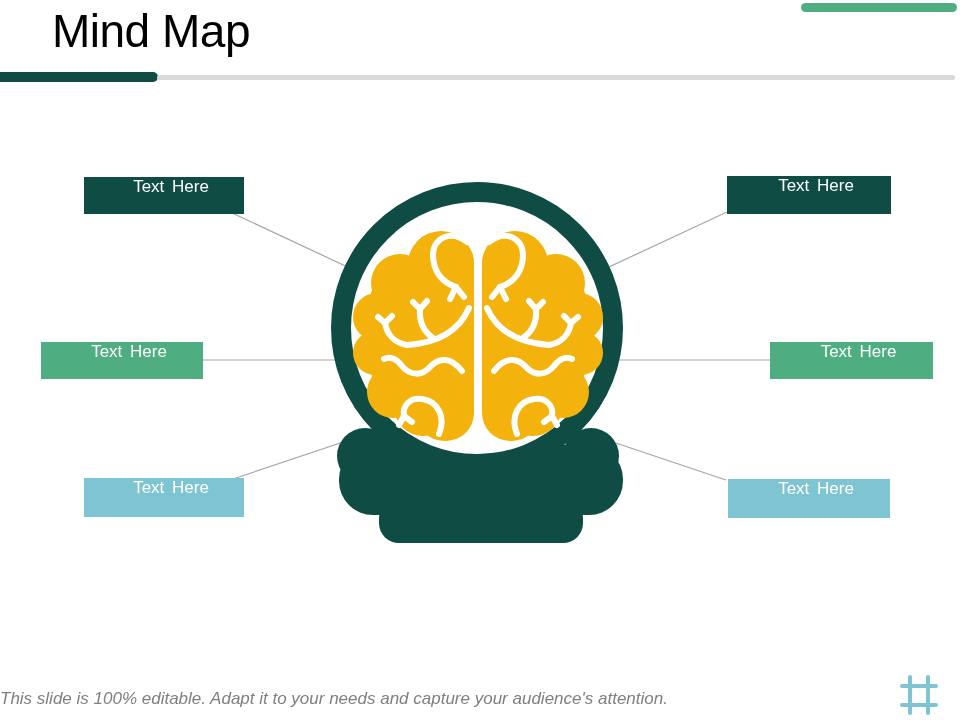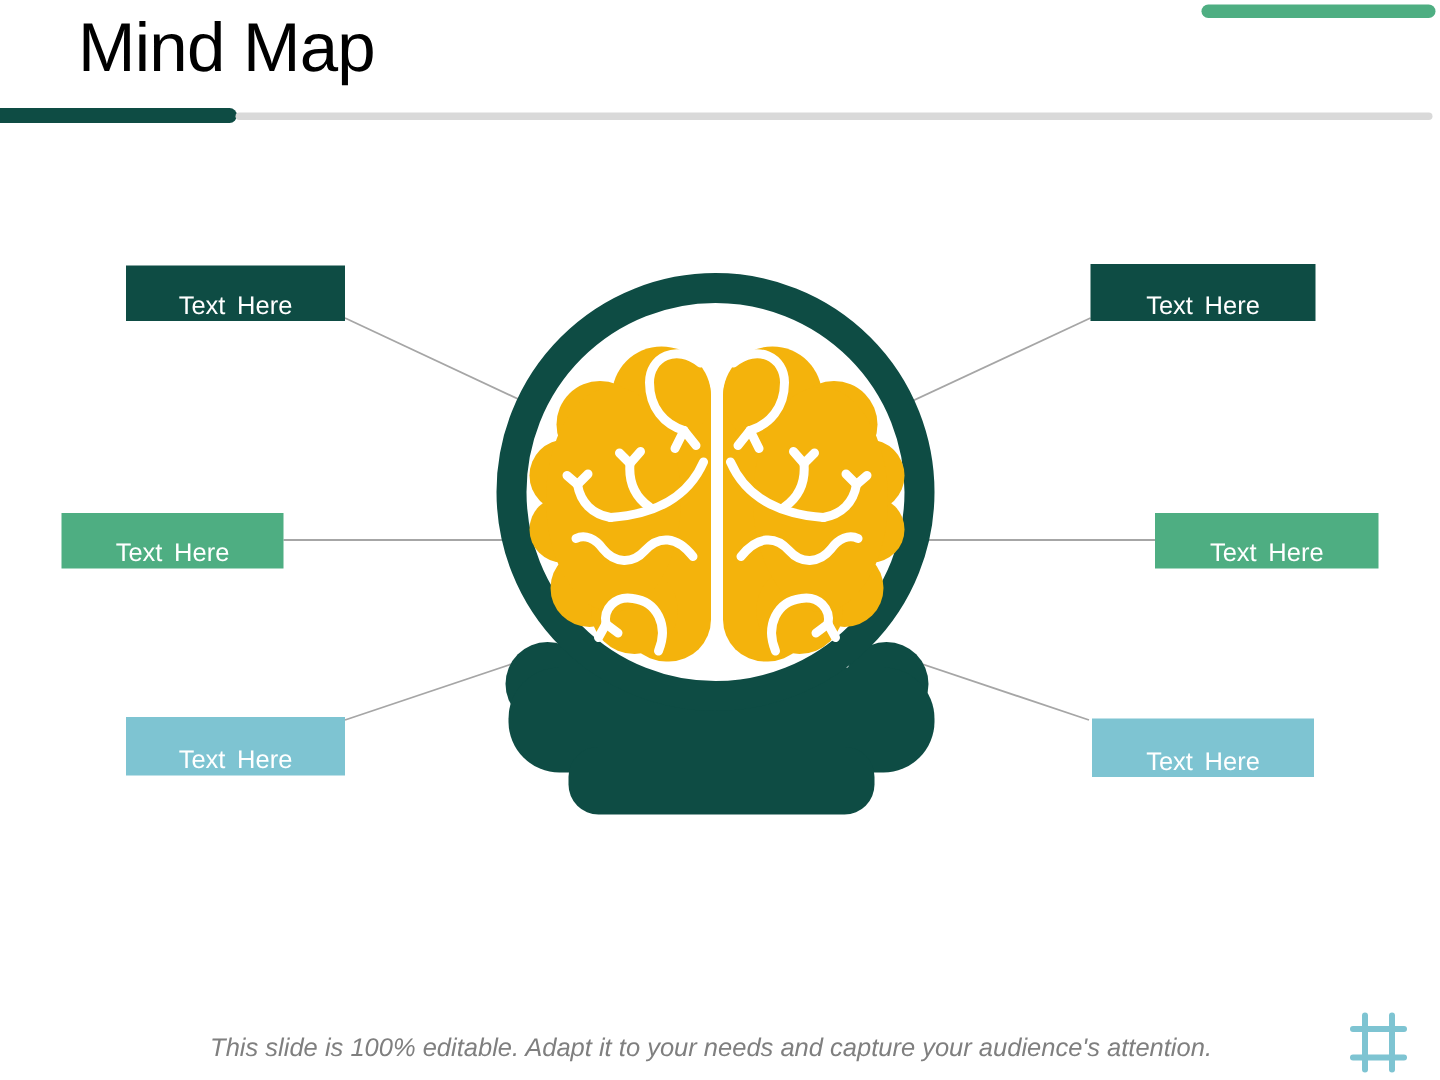--- a/index.html
+++ b/index.html
@@ -31,37 +31,37 @@
   }
 
   
   .graphic{
     position:absolute;left:0;top:0;width:960px;height:720px;
     pointer-events:none;
   }
 
   
   .node{
-    position:absolute;display:flex;align-items:flex-end;justify-content:center;
-    color:#fff;font-size:17px;word-spacing:3px;cursor:pointer;
+    position:absolute;display:flex;align-items:flex-start;justify-content:center;
+    color:#fff;font-size:17px;word-spacing:3px;cursor:pointer;padding-left:14px;
   }
   .node--dark {background:#0e4c44;}
   .node--green{background:#4eae82;}
   .node--blue {background:#7ec4d2;}
   .node-tl{left:84px; top:177px;width:146px;height:37px;}
   .node-tr{left:727px;top:176px;width:150px;height:38px;}
   .node-ml{left:41px; top:342px;width:148px;height:37px;}
   .node-mr{left:770px;top:342px;width:149px;height:37px;}
   .node-bl{left:84px; top:478px;width:146px;height:39px;}
   .node-br{left:728px;top:479px;width:148px;height:39px;}
 
   
   .footer-note{
     position:absolute;left:0;top:689px;width:808px;
-    text-align:right;font-style:italic;font-size:17px;color:#7f7f7f;
+    text-align:left;font-style:italic;font-size:17px;color:#7f7f7f;
   }
   .frame-icon{
     position:absolute;left:899px;top:674px;width:40px;height:42px;
   }
 </style>
 </head>
 <body>
 
 <div class="slide">
 

